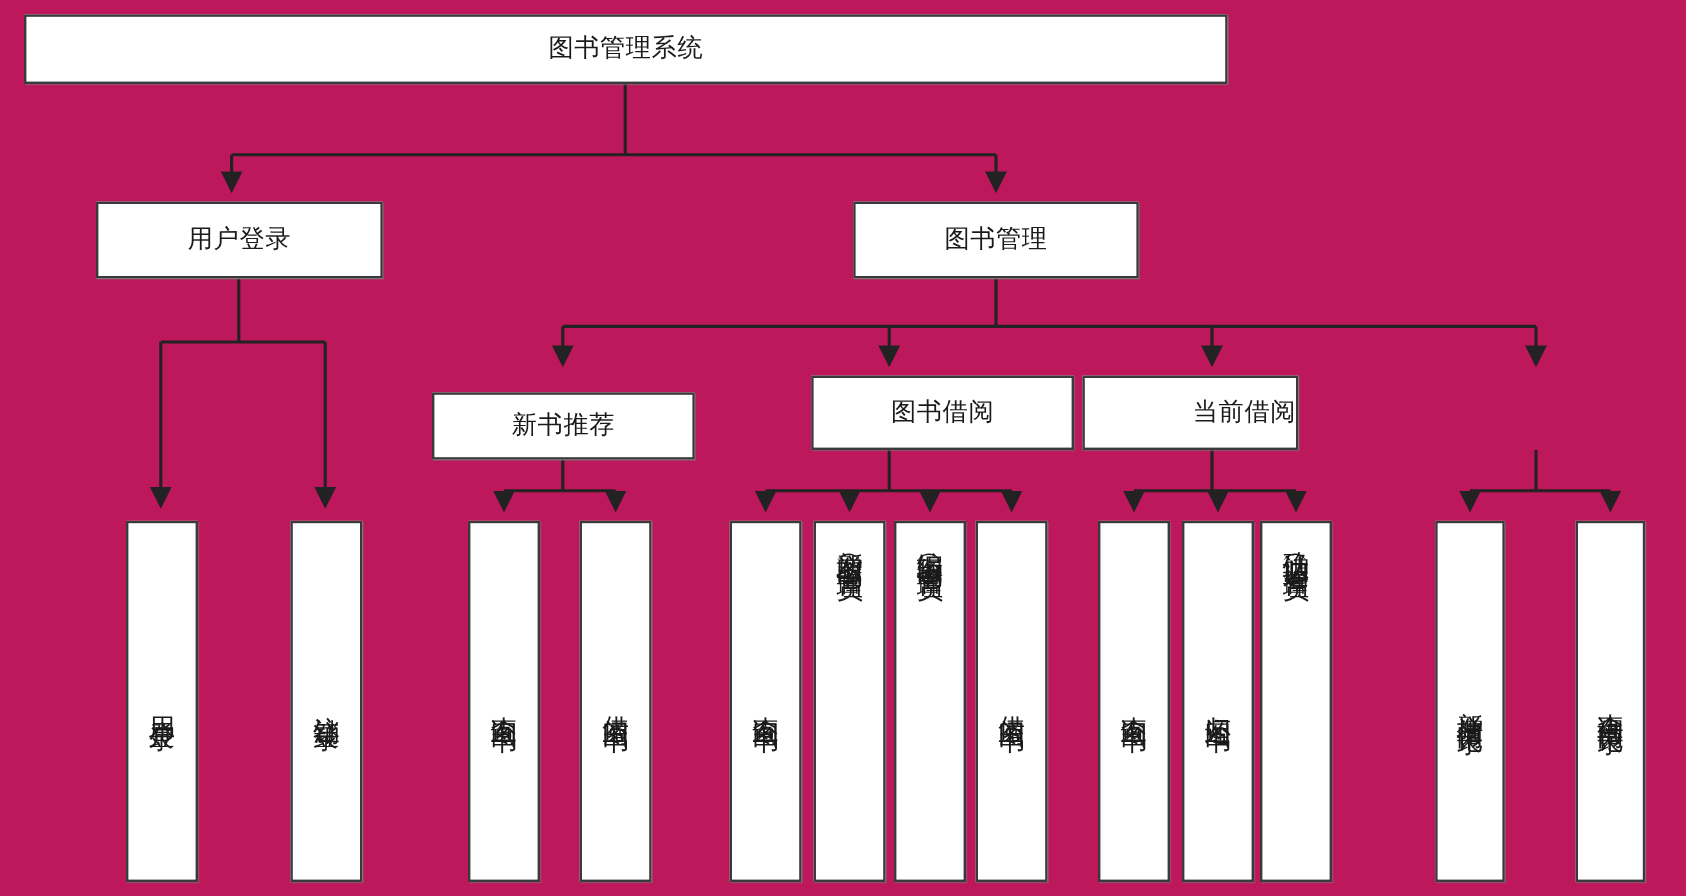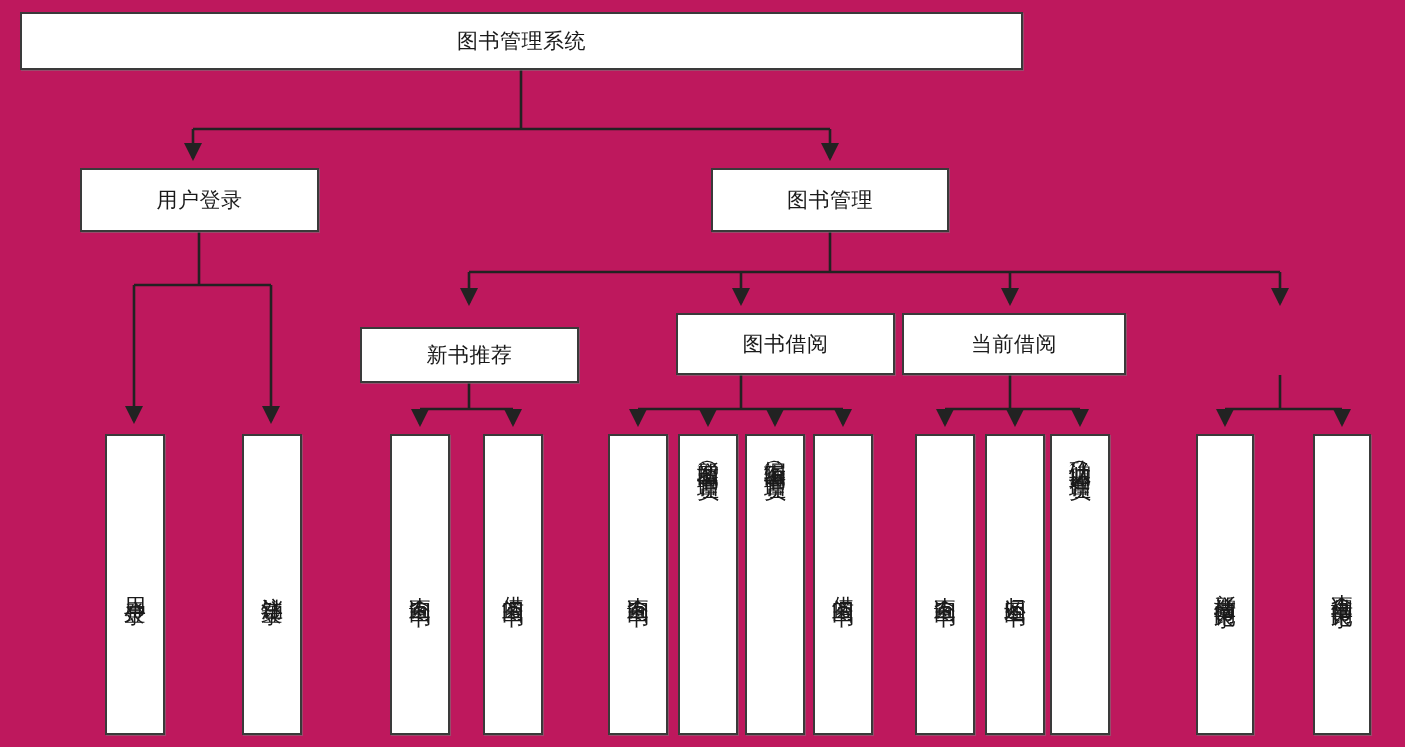--- a/index.html
+++ b/index.html
@@ -141,21 +141,21 @@
   <div class="node-box" style="left:711px; top:168px; width:238px; height:64px;">
     <span class="node-label">图书管理</span>
   </div>
 
   <div class="node-box" style="left:360px; top:327px; width:219px; height:56px;align-items:center;">
     <span class="node-label">新书推荐</span>
   </div>
   <div class="node-box" style="left:632px; top:313px; width:219px; height:62px;margin-left:44px;">
     <span class="node-label">图书借阅</span>
   </div>
-  <div class="node-box" style="left:902px; top:313px; width:224px; height:62px;">
+  <div class="node-box" style="left:902px; top:313px; width:180px; height:62px;justify-content:flex-end;">
     <span class="node-label">当前借阅</span>
   </div>
 
   <div class="node-box vertical" style="left:105px; top:434px; width:60px; height:301px;">
     <div class="vwrap">
       <span class="node-label">用户登录</span>
     </div>
   </div>
   <div class="node-box vertical" style="left:242px; top:434px; width:60px; height:301px;">
     <div class="vwrap">

